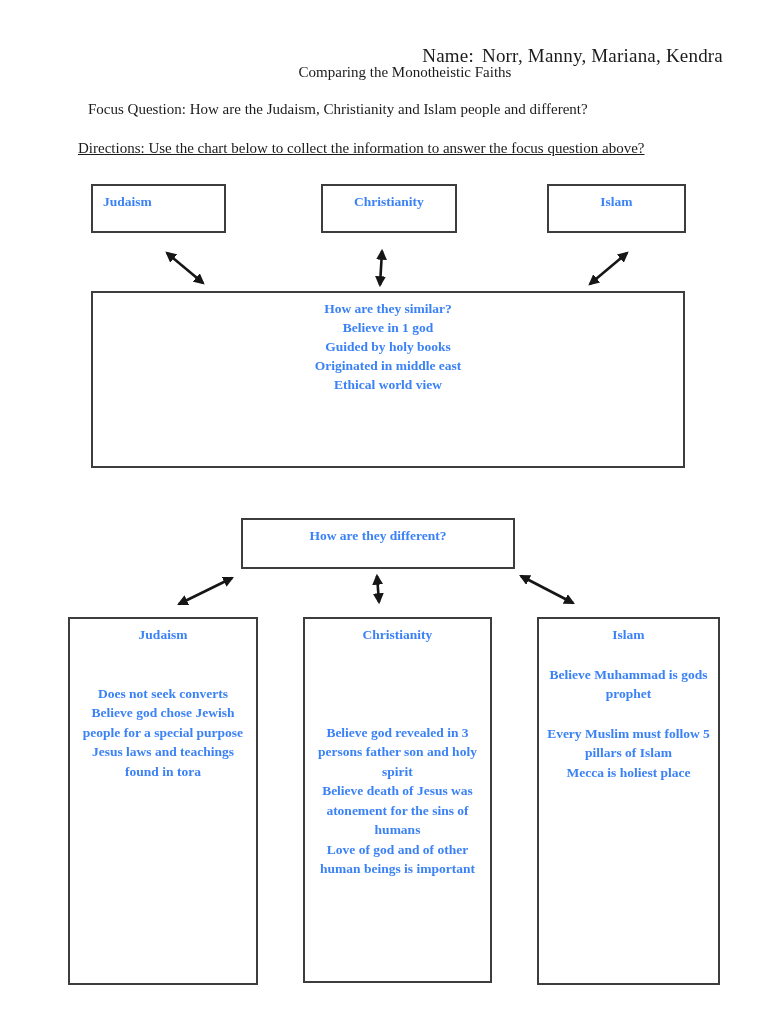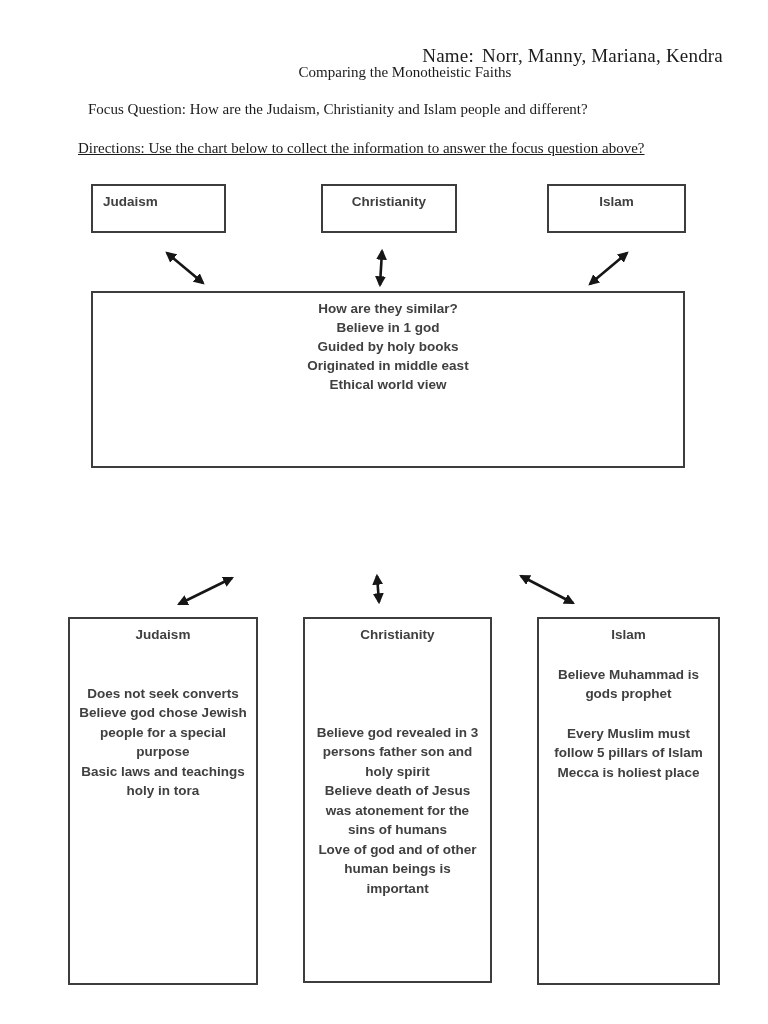--- a/index.html
+++ b/index.html
@@ -29,25 +29,25 @@
   }
   .focus-question { top: 101px; left: 88px; font-size: 15px; }
   .directions     { top: 140px; left: 78px; font-size: 15px; text-decoration: underline; }
 
   
   .dbox {
     position: absolute;
     box-sizing: border-box;
     border: 2px solid #3d3d3d;
     background: #ffffff;
-    font-family: Liberation Sans, sans-serif;
+    font-family: Liberation Serif, serif;
     font-weight: bold;
     font-size: 13.5px;
     line-height: 19px;
-    color: #404040;
+    color: #3b82f6;
   }
   .top-judaism      { left: 91px;  top: 184px; width: 135px; height: 49px; padding: 6px 0 0 10px; }
   .top-christianity { left: 321px; top: 184px; width: 136px; height: 49px; padding-top: 6px; text-align: center; }
   .top-islam        { left: 547px; top: 184px; width: 139px; height: 49px; padding-top: 6px; text-align: center; }
 
   .similar-box {
     left: 91px; top: 291px; width: 594px; height: 177px;
     padding-top: 6px; text-align: center;
   }
   .similar-box .line { margin: 0; }
@@ -103,27 +103,30 @@
   </div>
 
   <div class="dbox similar-box">
     <div class="line">How are they similar?</div>
     <div class="line">Believe in 1 god</div>
     <div class="line">Guided by holy books</div>
     <div class="line">Originated in middle east</div>
     <div class="line">Ethical world view</div>
   </div>
 
+  <div class="dbox different-box">
+    <div>How are they different?</div>
+  </div>
 
   <div class="dbox col-box col-judaism">
     <div class="col-title">Judaism</div>
     <div class="body">
       <p>Does not seek converts</p>
       <p>Believe god chose Jewish people for a special purpose</p>
-      <p>Basic laws and teachings holy in tora</p>
+      <p>Jesus laws and teachings found in tora</p>
     </div>
   </div>
 
   <div class="dbox col-box col-christianity">
     <div class="col-title">Christianity</div>
     <div class="body">
       <p>Believe god revealed in 3 persons father son and holy spirit</p>
       <p>Believe death of Jesus was atonement for the sins of humans</p>
       <p>Love of god and of other human beings is important</p>
     </div>

